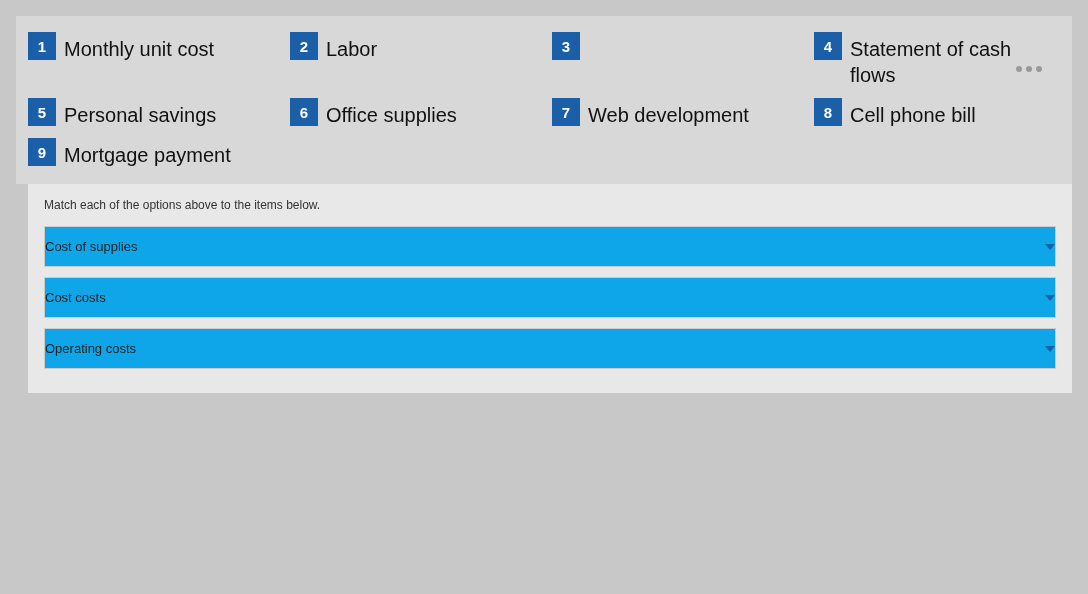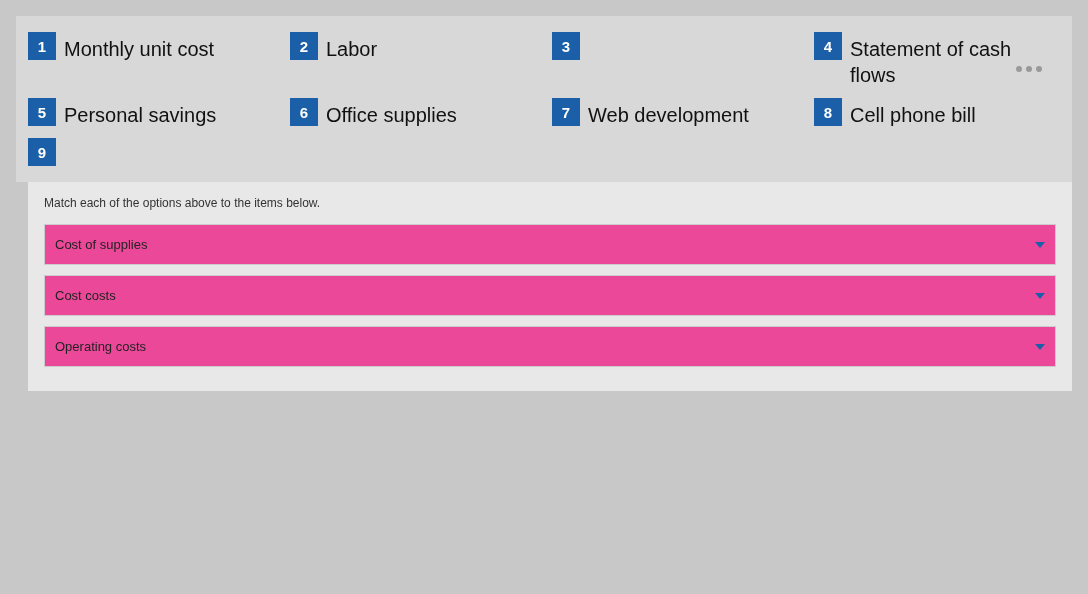--- a/index.html
+++ b/index.html
@@ -50,24 +50,24 @@
       padding: 14px 16px;
       margin-top: 0;
       margin-left: 12px;
     }
     .match-instruction {
       font-size: 12px;
       color: #333;
       margin-bottom: 14px;
     }
     .dropdown-row {
-      background-color: #ec4899;
+      background-color: #0ea5e9;
       border: 1px solid #ccc;
       margin-bottom: 10px;
-      padding: 12px 10px;
+      padding: 12px 0;
       display: flex;
       align-items: center;
       justify-content: space-between;
       cursor: pointer;
     }
     .dropdown-label {
       font-size: 13px;
       color: #222;
     }
     .dropdown-arrow {
@@ -131,20 +131,21 @@
         <div class="option-number">7</div>
         <div class="option-label">Web development</div>
       </div>
       <div class="option-item">
         <div class="option-number">8</div>
         <div class="option-label">Cell phone bill</div>
       </div>
 
       <div class="option-item">
         <div class="option-number">9</div>
+        <div class="option-label">Mortgage payment</div>
       </div>
     </div>
   </div>
 
   <div class="three-dots">
     <div class="dot"></div>
     <div class="dot"></div>
     <div class="dot"></div>
   </div>
 </div>

